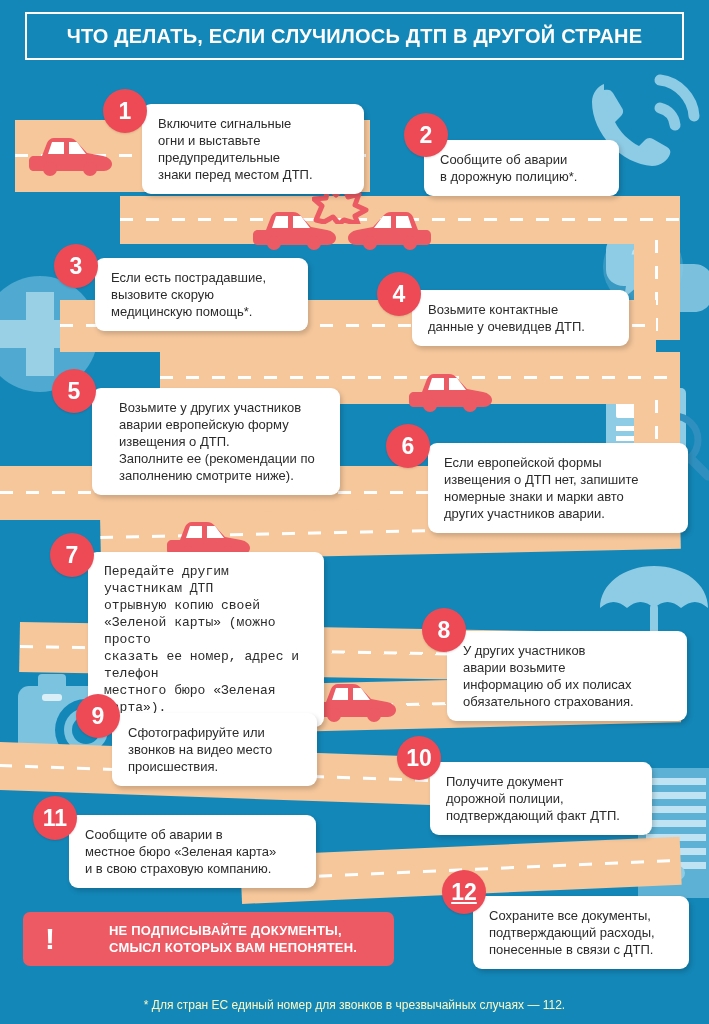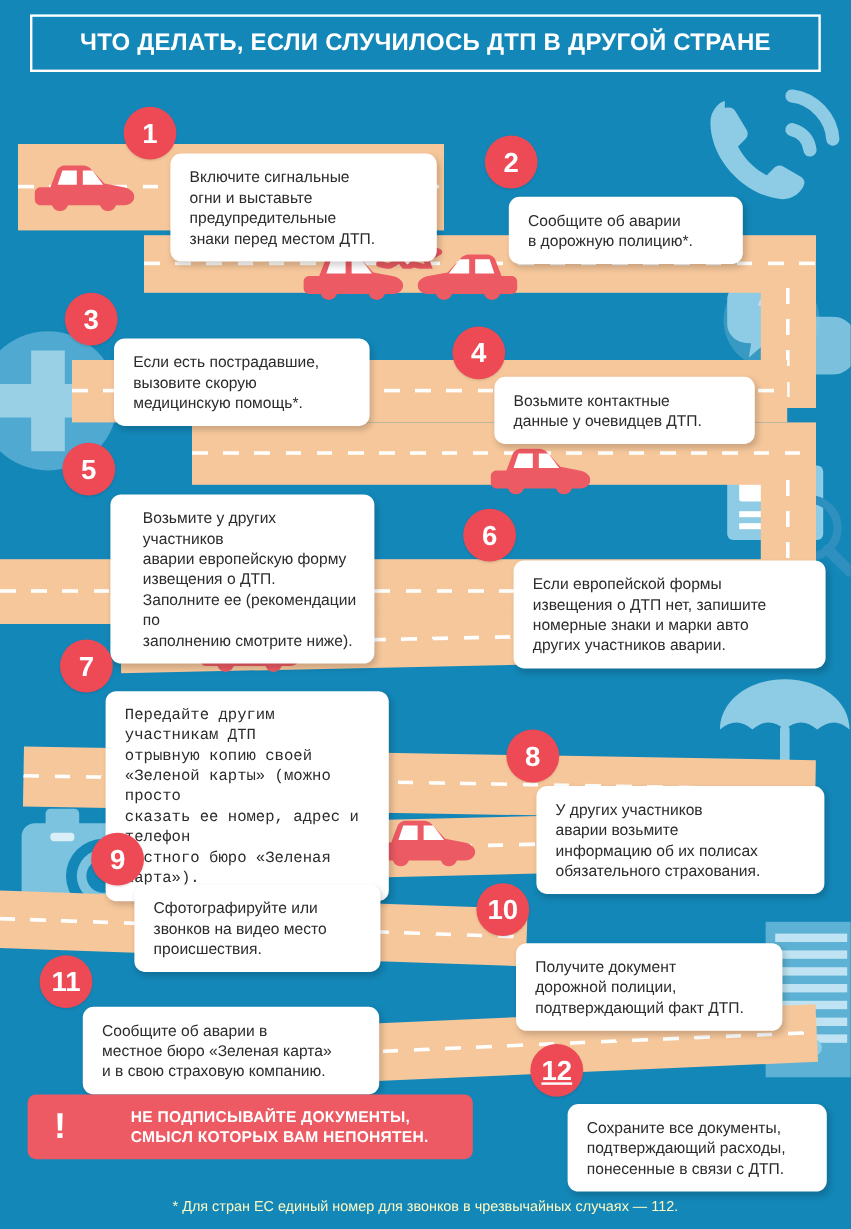--- a/index.html
+++ b/index.html
@@ -70,21 +70,20 @@
     z-index: 3;
     box-shadow: 0 1px 2px rgba(0,0,0,.12);
   }
   .card {
     position: absolute;
     background: #ffffff;
     border-radius: 9px;
     box-shadow: 2px 3px 5px rgba(0,0,0,.18);
     padding: 11px 14px 11px 16px;
     z-index: 2;
-    margin-top: 24px;
   }
   .card p {
     color: #2b2b2b;
     font-size: 13px;
     line-height: 17px;
     white-space: pre-line;
   }
 
   
   .warn {
@@ -329,21 +328,21 @@
   <div class="step">
     <div class="badge" style="left:377px; top:272px;">4</div>
     <div class="card" style="left:412px; top:290px; width:217px;">
       <p>Возьмите контактные
 данные у очевидцев ДТП.</p>
     </div>
   </div>
 
   <div class="step">
     <div class="badge" style="left:52px; top:369px;">5</div>
-    <div class="card" style="left:92px; top:388px; width:220px;padding-left:27px;">
+    <div class="card" style="left:92px; top:388px; width:248px;padding-left:27px;">
       <p>Возьмите у других участников
 аварии европейскую форму
 извещения о ДТП.
 Заполните ее (рекомендации по
 заполнению смотрите ниже).</p>
     </div>
   </div>
 
   <div class="step">
     <div class="badge" style="left:386px; top:424px;">6</div>

